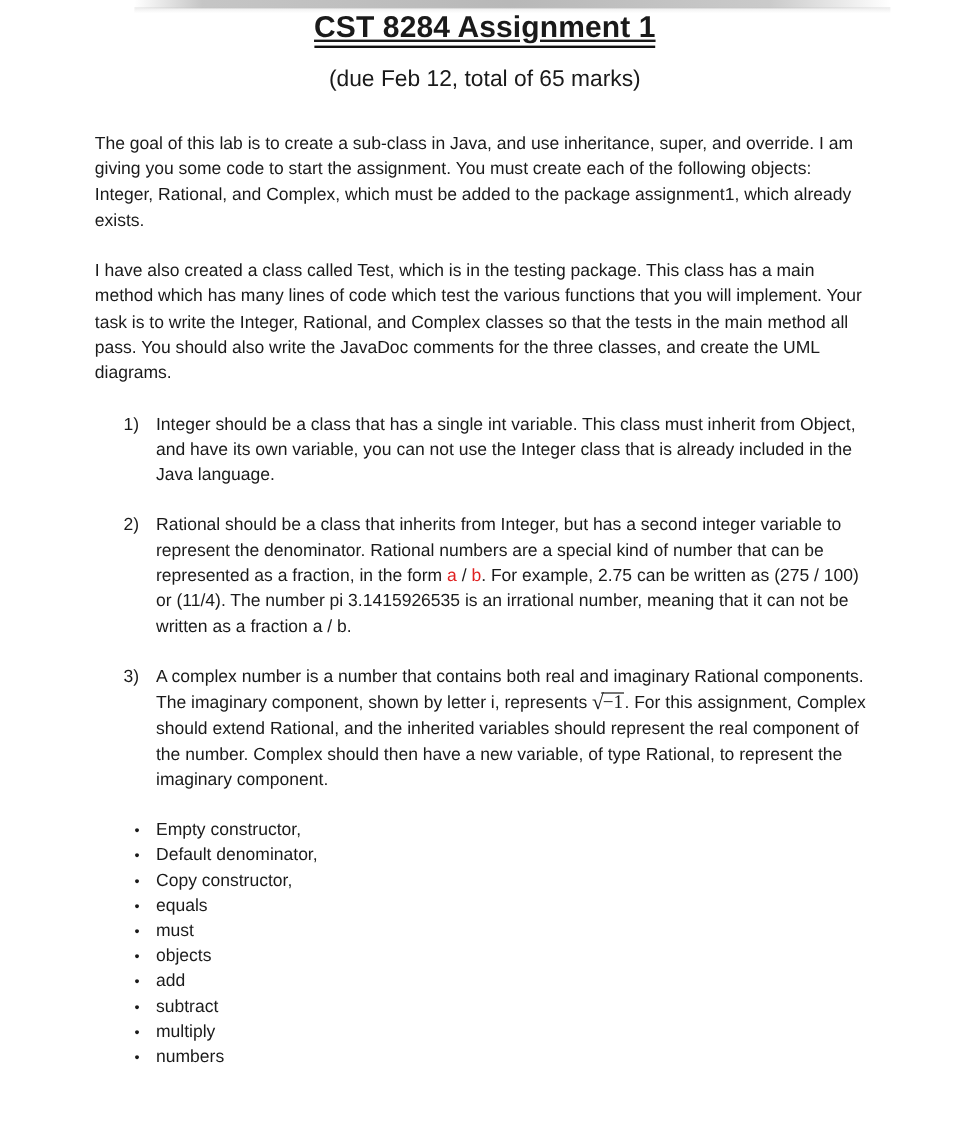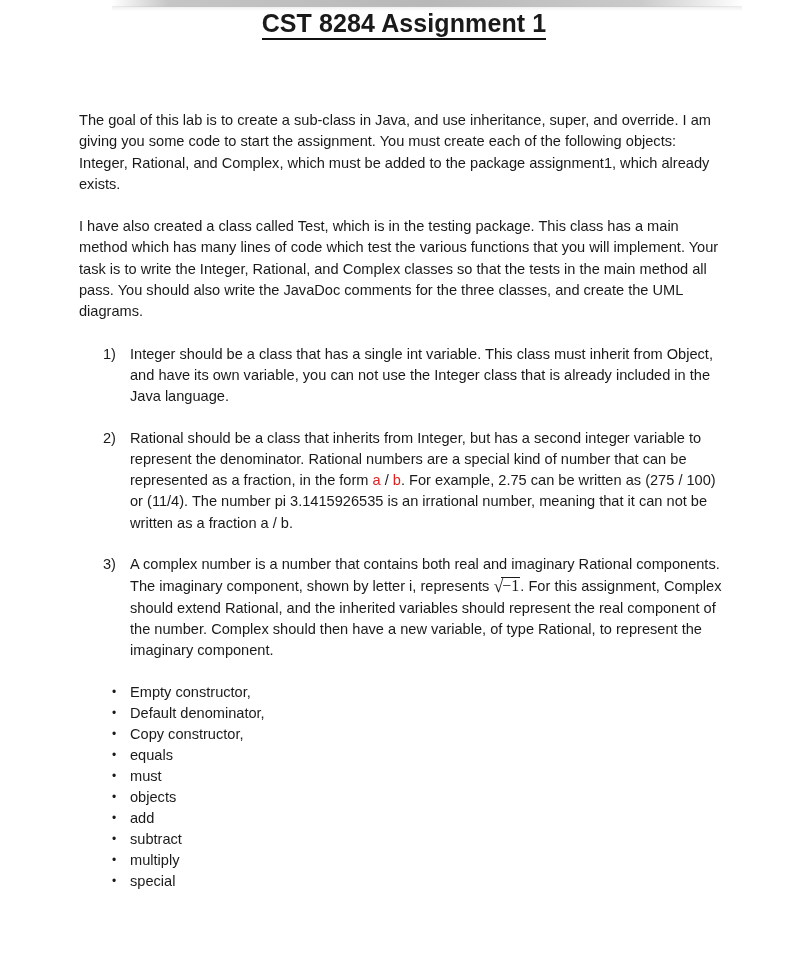--- a/index.html
+++ b/index.html
@@ -52,20 +52,21 @@
 
   
   .doc-title {
     text-align: center;
     font-size: 25px;
     font-weight: bold;
     letter-spacing: 0.1px;
     margin: 9px 0 0 0;
     padding: 0;
     line-height: 1.15;
+    text-decoration: underline;
   }
   .doc-title .ul {
     border-bottom: 2.4px solid #111;
     padding-bottom: 1px;
   }
   .doc-subtitle {
     text-align: center;
     font-size: 19px;
     font-weight: normal;
     margin: 18px 0 0 0;
@@ -161,20 +162,21 @@
 <body>
 
 <div class="scan-shadow"></div>
 
 <div class="page">
 
   <h1 class="doc-title">
     <span class="ul">CST 8284 Assignment 1</span>
   </h1>
 
+  <div class="doc-subtitle">(due Feb 12, total of 65 marks)</div>
 
   <div class="body-wrap">
 
     <p class="para">The goal of this lab is to create a sub-class in Java, and use inheritance, super, and override. I am giving you some code to start the assignment. You must create each of the following objects: Integer, Rational, and Complex, which must be added to the package assignment1, which already exists.</p>
     <p class="para">I have also created a class called Test, which is in the testing package. This class has a main method which has many lines of code which test the various functions that you will implement. Your task is to write the Integer, Rational, and Complex classes so that the tests in the main method all pass. You should also write the JavaDoc comments for the three classes, and create the UML diagrams.</p>
 
     <ol class="numbered">
 
       <li>
         <span class="marker">1)</span>
@@ -226,18 +228,18 @@
       <li>
         <span class="dot">•</span>
         <span>subtract</span>
       </li>
       <li>
         <span class="dot">•</span>
         <span>multiply</span>
       </li>
       <li>
         <span class="dot">•</span>
-        <span>special</span>
+        <span>numbers</span>
       </li>
     </ul>
 
   </div>
 </div>
 
 </body></html>

